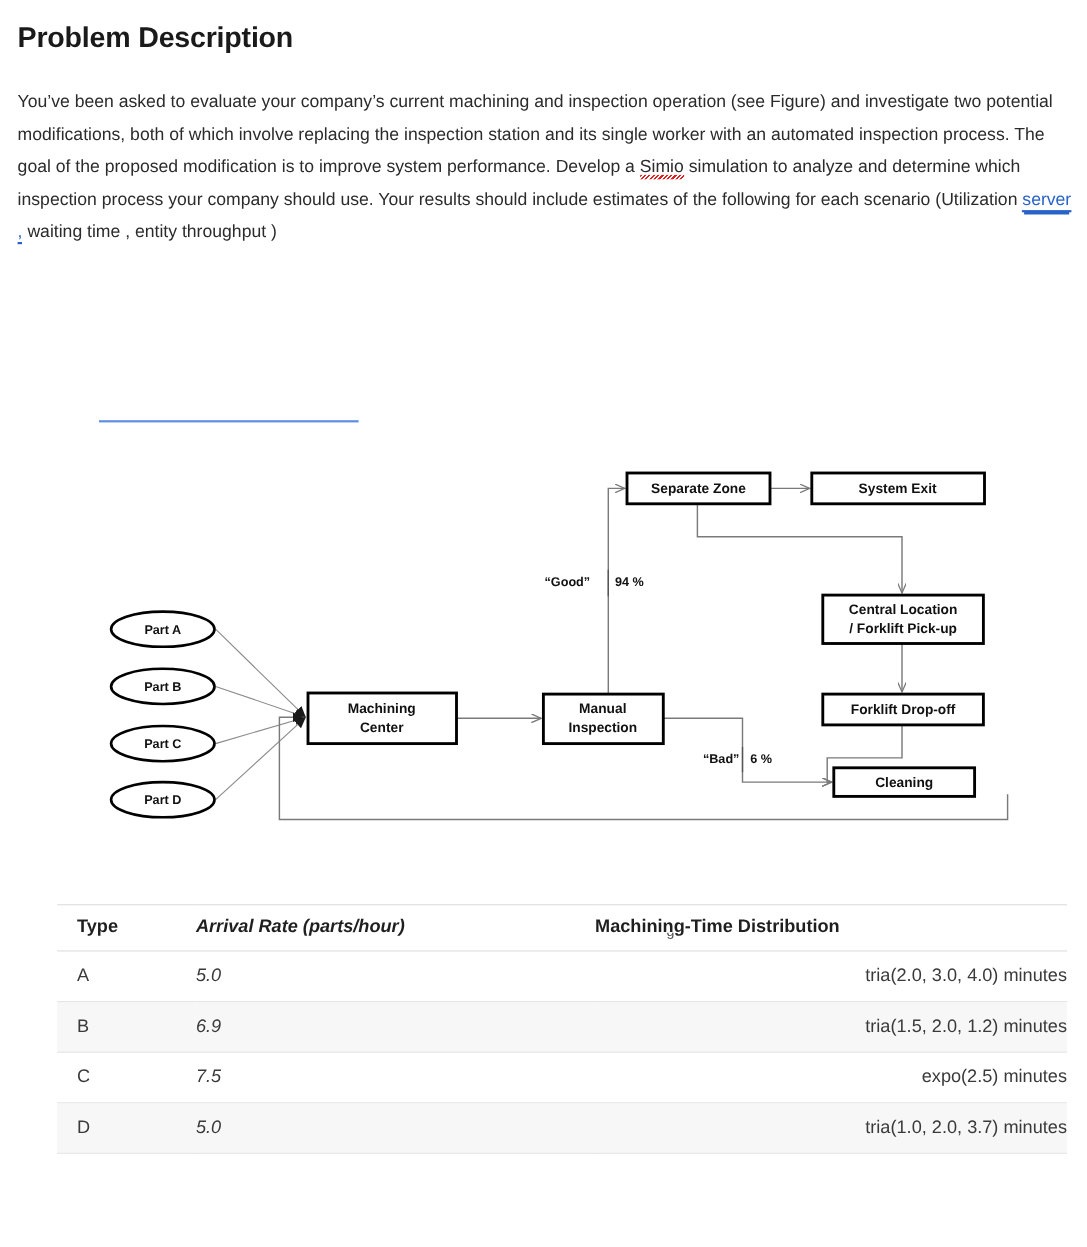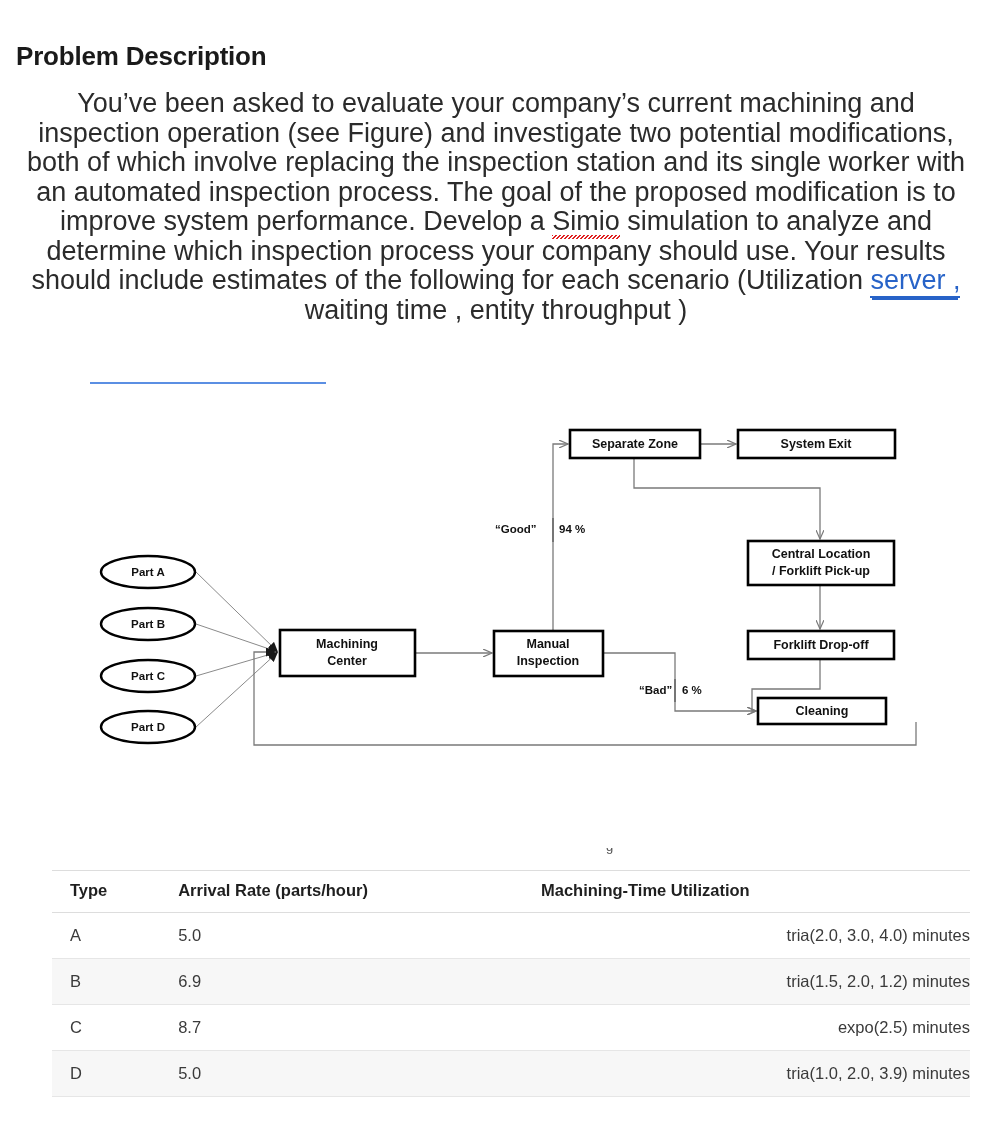--- a/index.html
+++ b/index.html
@@ -13,37 +13,36 @@
     position: relative;
     font-family: "Liberation Sans", sans-serif;
     color: #222222;
     overflow: hidden;
   }
 
   
   #page-title {
     position: absolute;
     left: 16px;
-    top: 24px;
+    top: 2px;
     font-size: 26px;
     font-weight: bold;
     letter-spacing: -0.2px;
     color: #1a1a1a;
   }
 
   
   #problem-paragraph {
     position: absolute;
     left: 16px;
     top: 62px;
     width: 960px;
-    font-size: 27px;
+    font-size: 16px;
     line-height: 29.5px;
     color: #2b2b2b;
-    text-align: center;
   }
   .spell-error {
     position: relative;
     text-decoration: none;
   }
   .spell-error::after {
     content: "";
     position: absolute;
     left: 0;
     right: 0;
@@ -96,21 +95,21 @@
     font-family: "Liberation Sans", sans-serif;
     font-size: 11.5px;
     font-weight: bold;
     fill: #111111;
   }
 
   
   #parameter-table {
     position: absolute;
     left: 52px;
-    top: 870px;
+    top: 822px;
     width: 918px;
     border-collapse: collapse;
     font-size: 16.5px;
     color: #333333;
   }
   #parameter-table thead th {
     text-align: left;
     font-weight: bold;
     font-size: 16.5px;
     color: #1f1f1f;
@@ -120,21 +119,21 @@
   }
   #parameter-table tbody td {
     padding: 13px 0 13px 0;
     border-bottom: 1px solid #e6e6e6;
     color: #3a3a3a;
   }
   #parameter-table tbody tr.alt-row td {
     background: #f7f7f7;
   }
   .col-type      { width: 110px; padding-left: 18px !important; }
-  .col-rate      { width: 370px; }
+  .col-rate      { width: 370px; font-style: italic; }
   .col-dist      { width: 438px; text-align: right; }
   #parameter-table thead th.col-type { padding-left: 18px; }
 
   
   #table-caption-artifact {
     position: absolute;
     left: 606px;
     top: 848px;
     width: 16px;
     height: 7px;
@@ -258,38 +257,38 @@
 
 <div id="table-caption-artifact">
   <span>g</span>
 </div>
 
 <table id="parameter-table">
   <thead>
     <tr>
       <th class="col-type">Type</th>
       <th class="col-rate">Arrival Rate (parts/hour)</th>
-      <th class="col-dist">Machining-Time Utilization</th>
+      <th class="col-dist">Machining-Time Distribution</th>
     </tr>
   </thead>
   <tbody>
     <tr>
       <td class="col-type">A</td>
       <td class="col-rate">5.0</td>
       <td class="col-dist">tria(2.0, 3.0, 4.0) minutes</td>
     </tr>
     <tr class="alt-row">
       <td class="col-type">B</td>
       <td class="col-rate">6.9</td>
       <td class="col-dist">tria(1.5, 2.0, 1.2) minutes</td>
     </tr>
     <tr>
       <td class="col-type">C</td>
-      <td class="col-rate">8.7</td>
+      <td class="col-rate">7.5</td>
       <td class="col-dist">expo(2.5) minutes</td>
     </tr>
     <tr class="alt-row">
       <td class="col-type">D</td>
       <td class="col-rate">5.0</td>
-      <td class="col-dist">tria(1.0, 2.0, 3.9) minutes</td>
+      <td class="col-dist">tria(1.0, 2.0, 3.7) minutes</td>
     </tr>
   </tbody>
 </table>
 
 </body></html>

